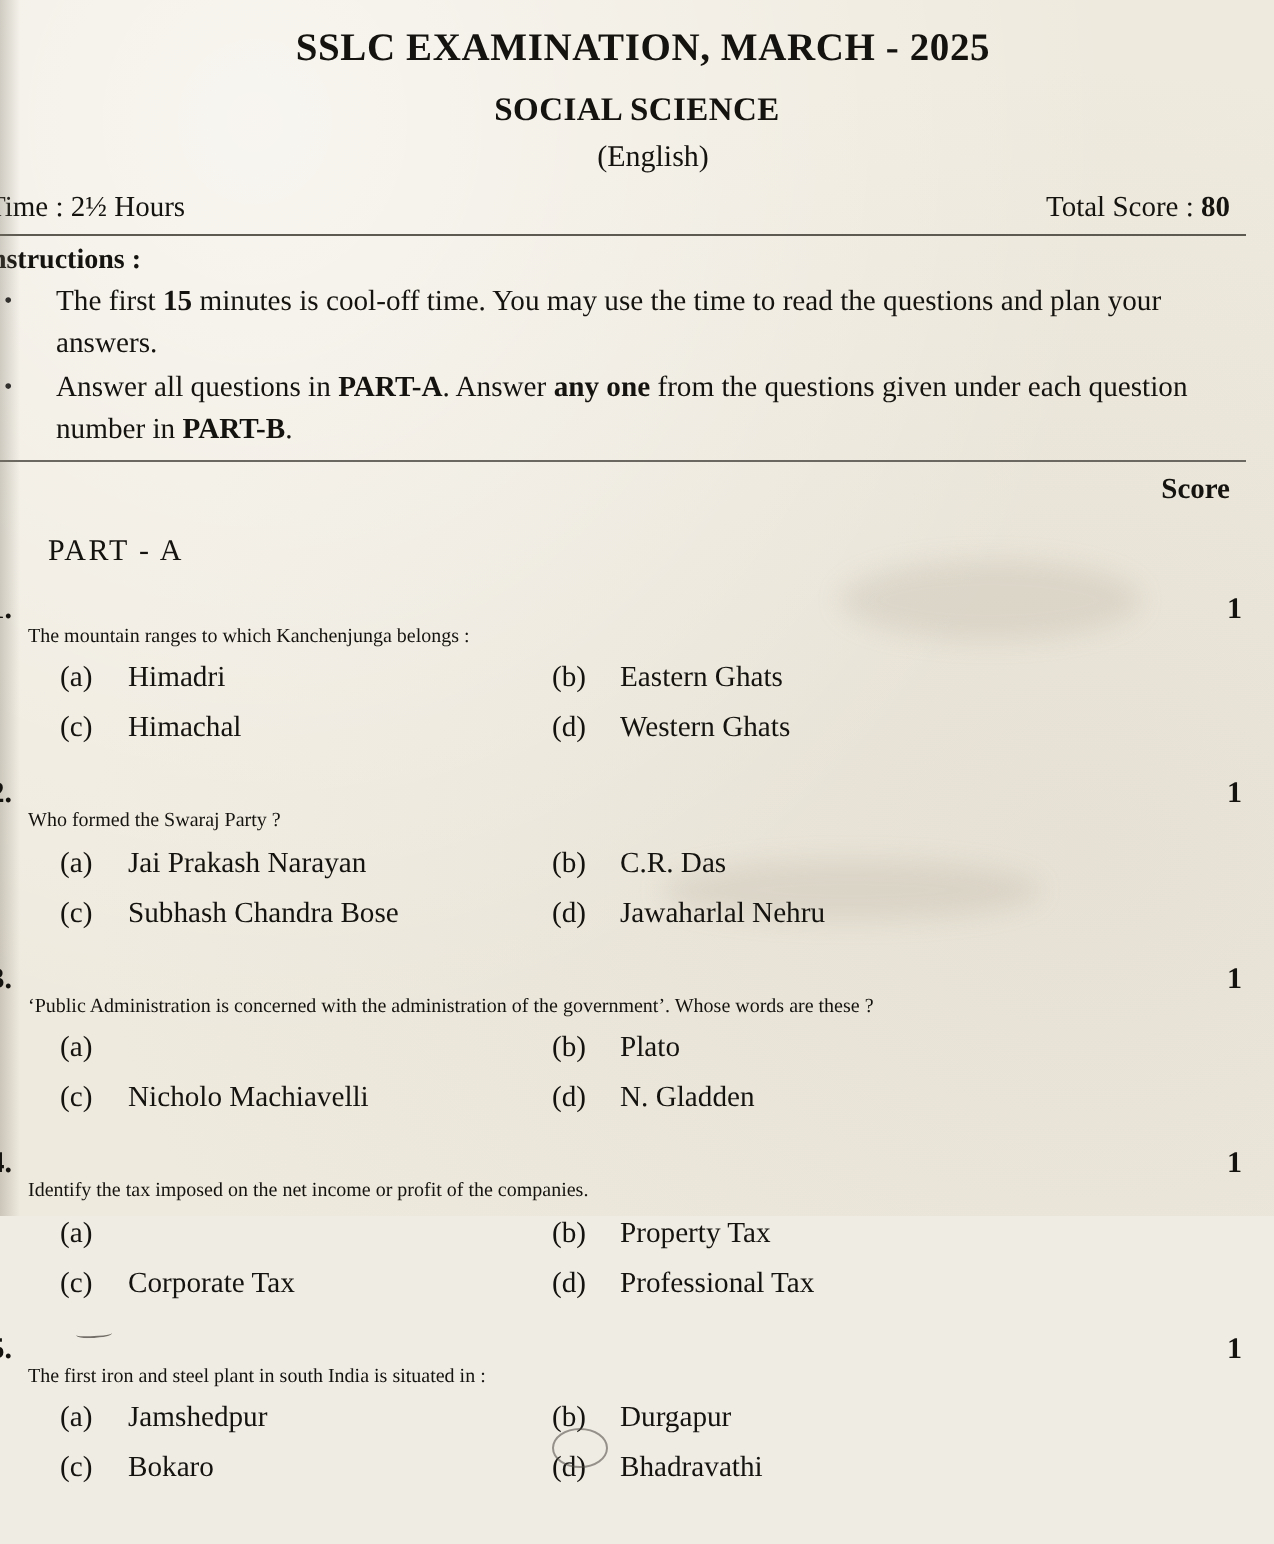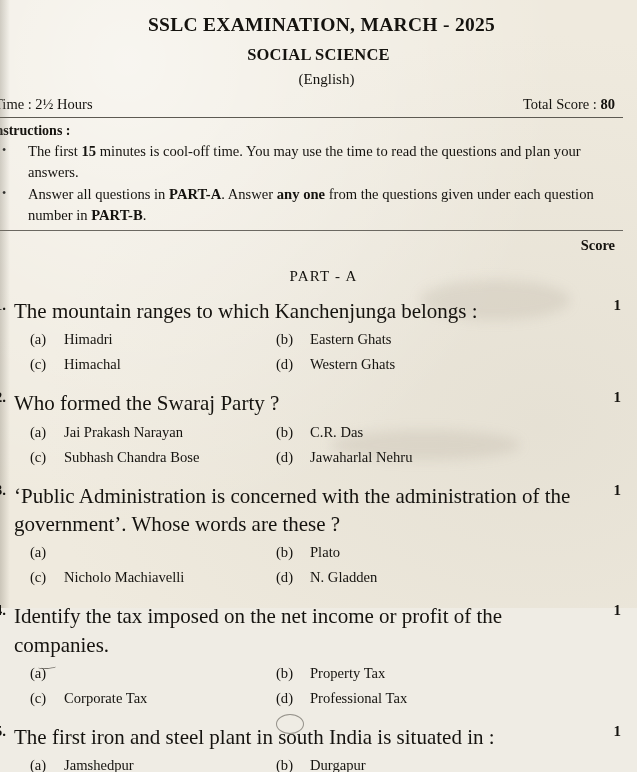--- a/index.html
+++ b/index.html
@@ -113,21 +113,21 @@
   .instr-text b { font-weight: bold; }
 
   .score-head {
     text-align: right;
     font-weight: bold;
     font-size: 14.5px;
     margin: 6px 8px 0 0;
     padding-left: 13px;
   }
   .part-title {
-    text-align: center;
+    text-align: left;
     font-size: 15px;
     margin: 14px 0 0 0;
     letter-spacing: 1.2px;
     padding-left: 24px;
   }
 
   
   .questions {
     margin-top: 12px;
   }
@@ -143,23 +143,24 @@
     width: 30px;
     flex: 0 0 30px;
     text-align: right;
     padding-right: 8px;
     font-weight: bold;
     font-size: 15px;
     margin-left: -24px;
   }
   .q-text {
     flex: 1 1 auto;
-    font-size: 21px;
+    font-size: 10px;
     line-height: 1.35;
     padding-right: 8px;
+    margin-top: 15px;
   }
   .q-mark {
     width: 30px;
     flex: 0 0 30px;
     text-align: right;
     font-size: 15px;
     font-weight: bold;
     padding-right: 2px;
   }
   .options {

